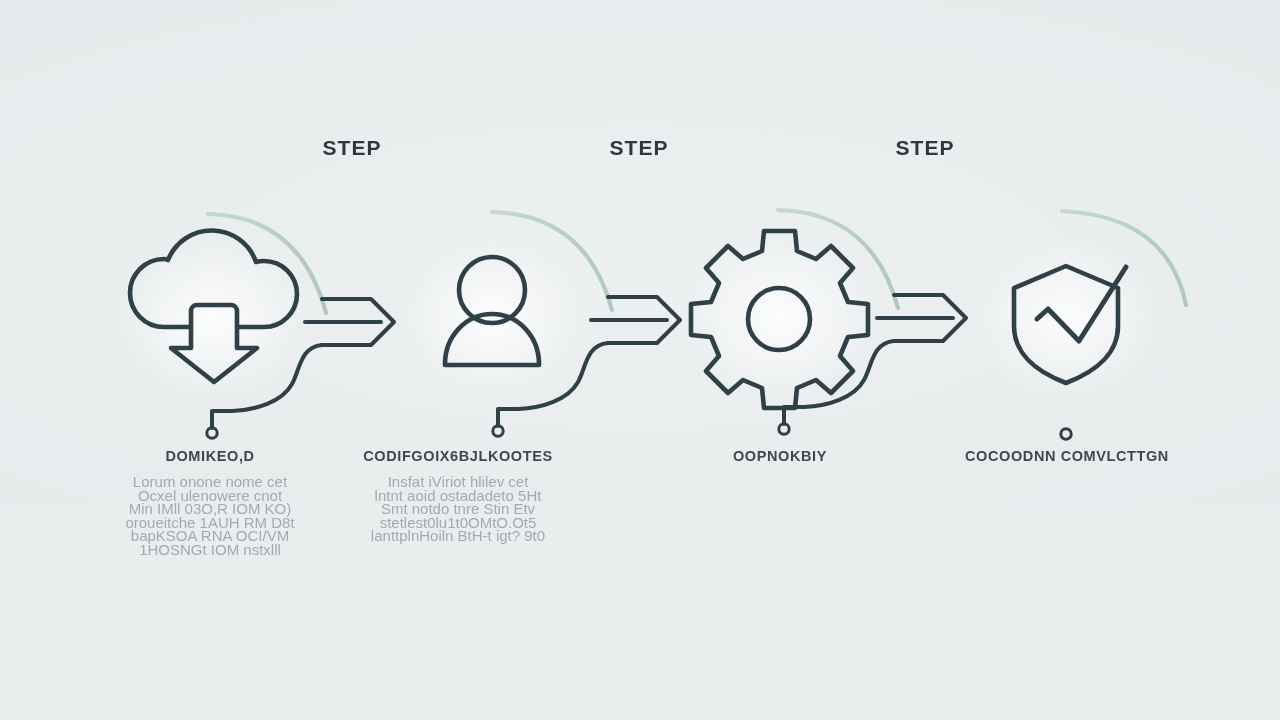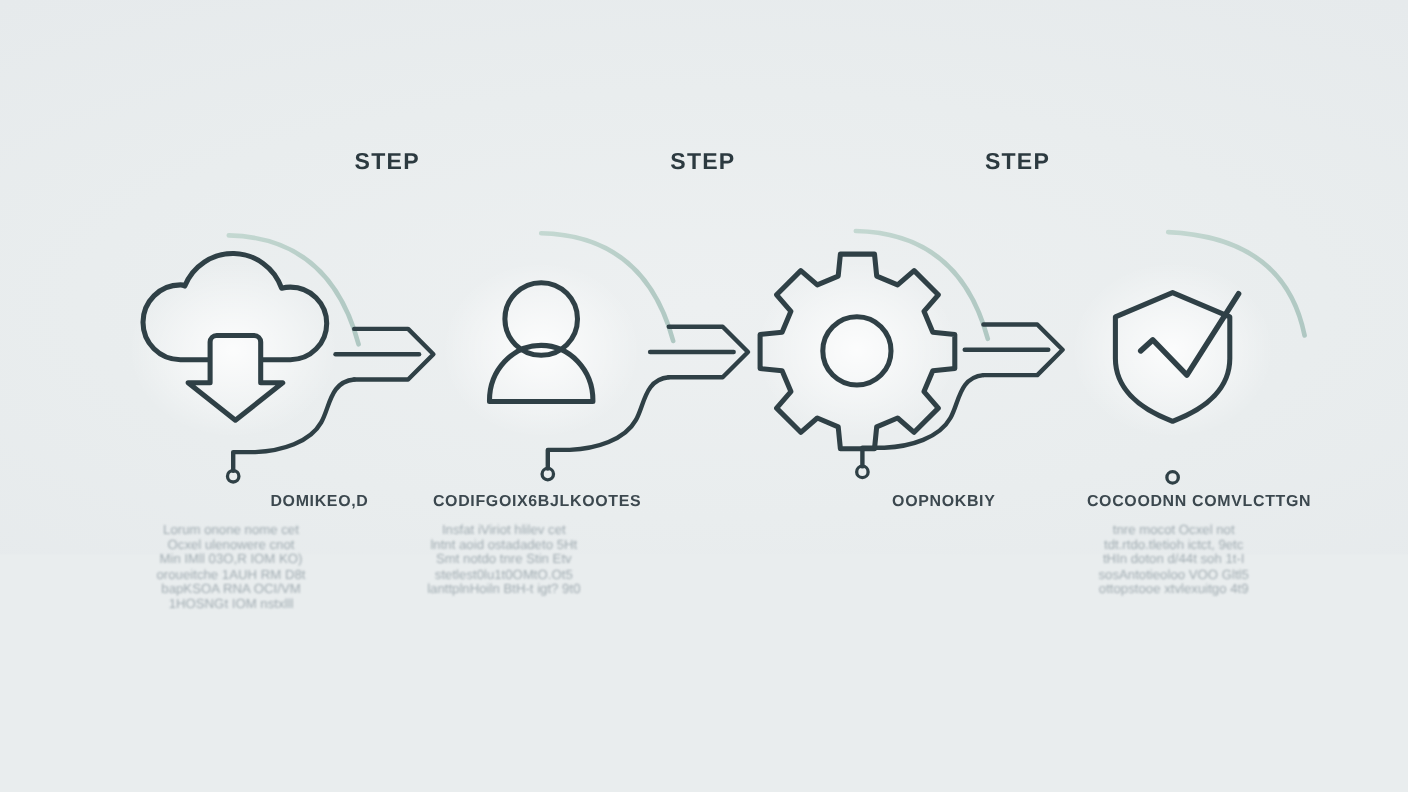--- a/index.html
+++ b/index.html
@@ -60,25 +60,24 @@
 
   .col-title {
     font-size: 14.5px;
     font-weight: bold;
     letter-spacing: 0.6px;
     color: #2e3b42;
     margin: 0 0 11px 0;
     filter: blur(0.55px);
     opacity: 0.92;
     white-space: nowrap;
-    text-align: right;
   }
 
   .col-body {
-    font-size: 12px;
+    font-size: 15px;
     line-height: 13.6px;
     color: #8e9ba2;
     filter: blur(0.75px);
     opacity: 0.8;
     margin: 0;
   }
   .col-body span {
     display: block;
     white-space: nowrap;
   }
@@ -250,22 +249,15 @@
       <span>lanttplnHoiln BtH-t igt? 9t0</span>
     </div>
   </div>
 
   <div class="col-text c3">
     <div class="col-title">OOPNOKBIY</div>
   </div>
 
   <div class="col-text c4">
     <div class="col-title">COCOODNN COMVLCTTGN</div>
-    <div class="col-body">
-      <span>tnre mocot Ocxel not</span>
-      <span>tdt.rtdo.tletioh ictct, 9etc</span>
-      <span>tHIn doton d/44t soh 1t-I</span>
-      <span>sosAntotieoloo VOO Gltl5</span>
-      <span>ottopstooe xtvlexuitgo 4t9</span>
-    </div>
   </div>
 
 </div>
 
 </body></html>

